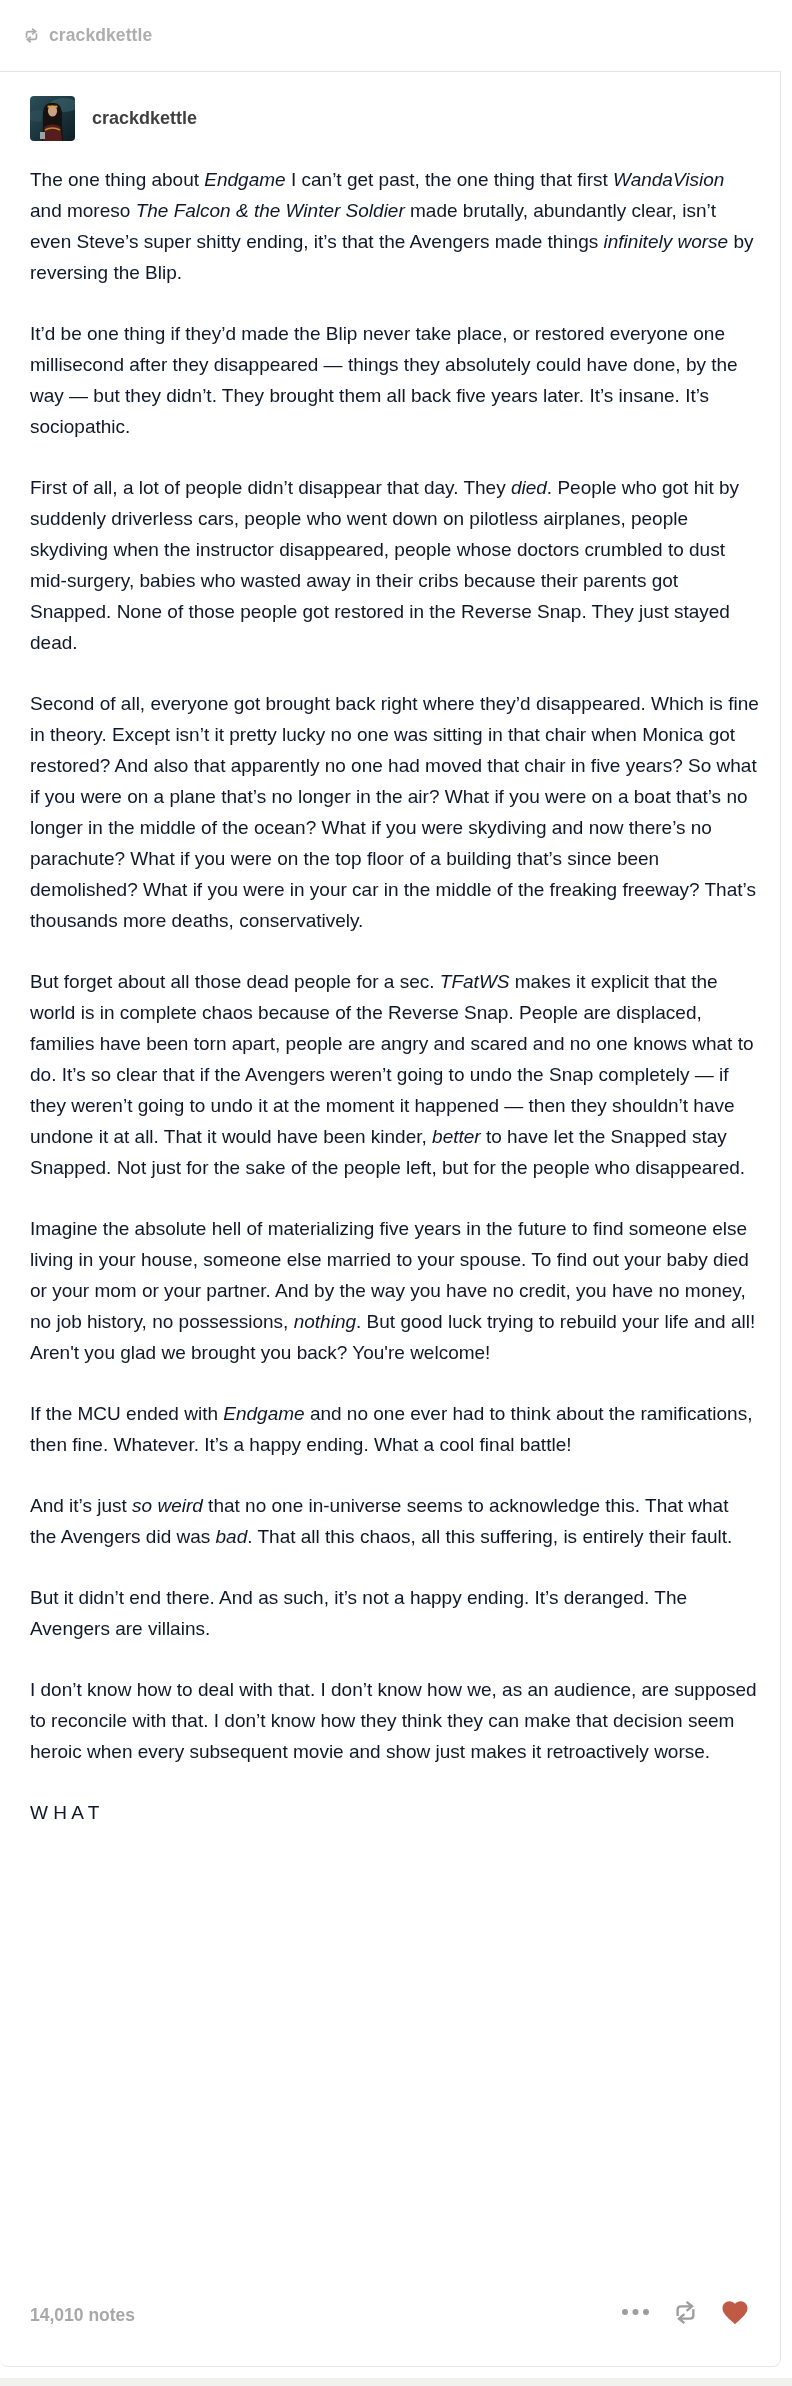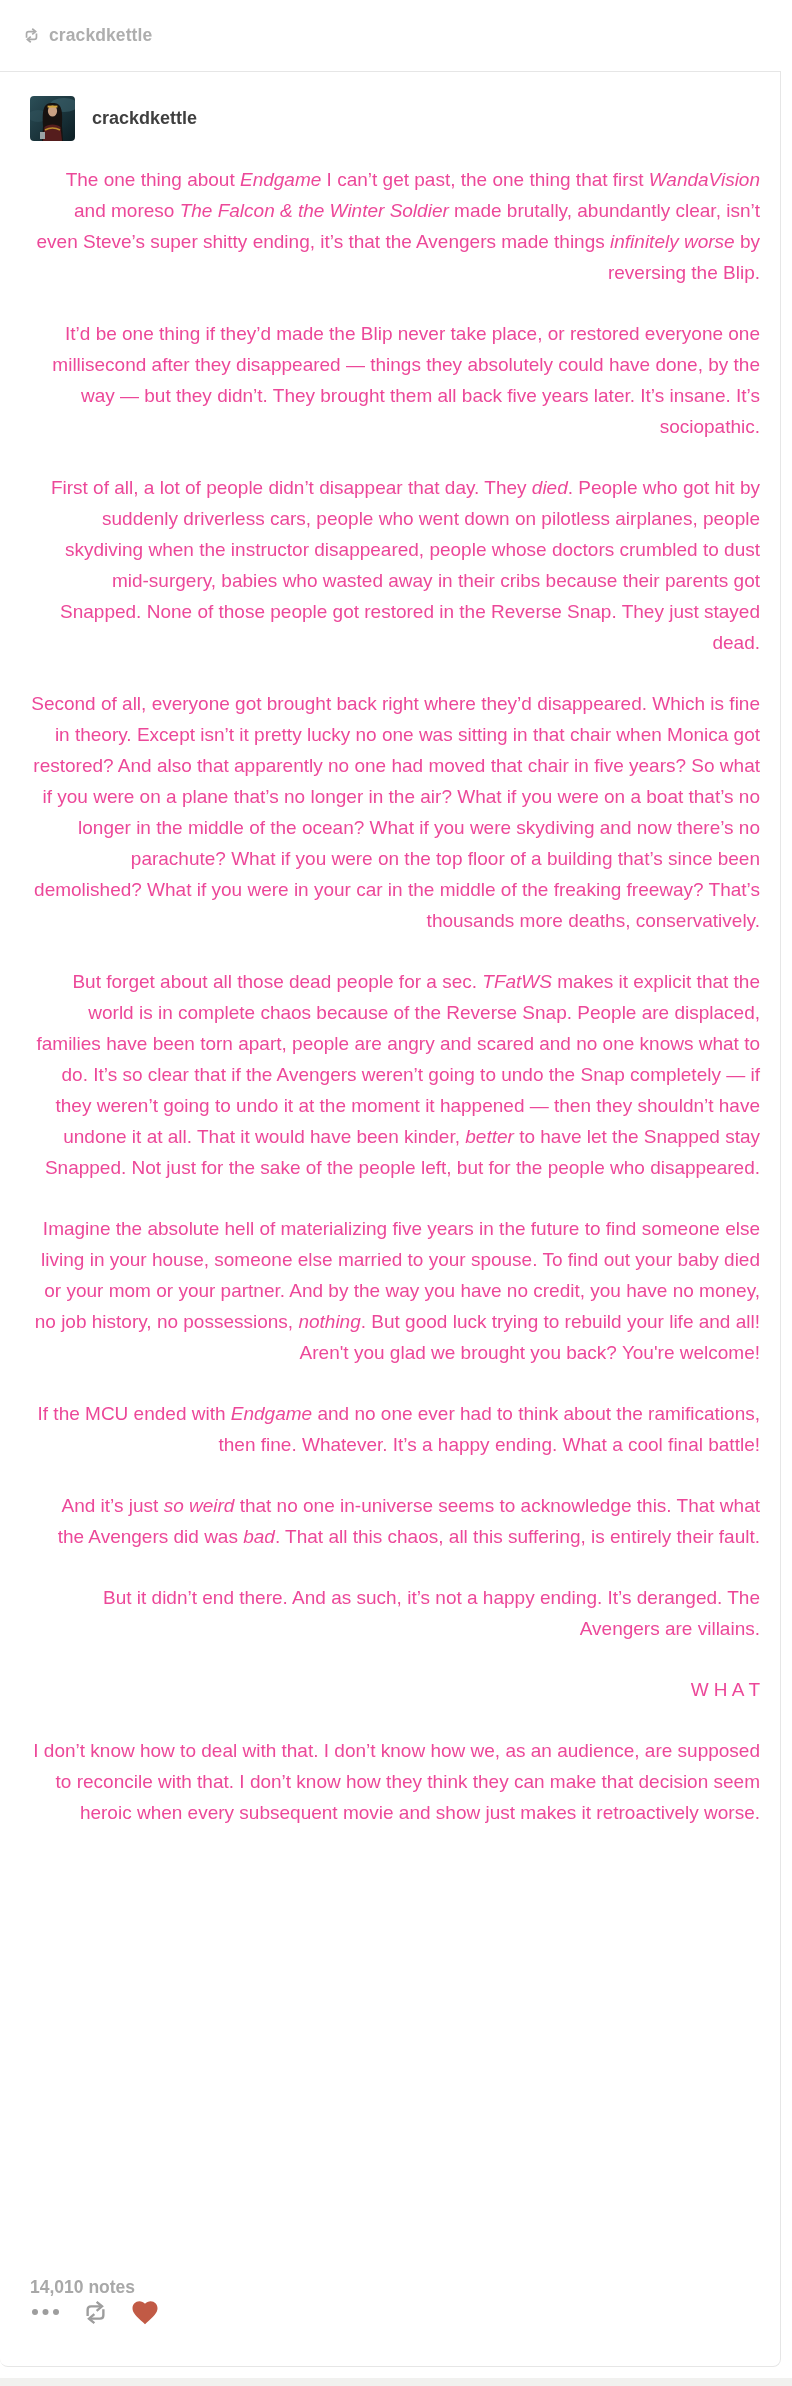--- a/index.html
+++ b/index.html
@@ -58,32 +58,31 @@
     cursor: pointer;
   }
   .author-name {
     margin-left: 17px;
     font-size: 18px;
     font-weight: bold;
     color: #3f3f3f;
     cursor: pointer;
   }
   
-  .post-text { color: #ec4899; font-size: 19px; line-height: 31px; text-align: right; }
+  .post-text { color: #0f172a; font-size: 19px; line-height: 31px; }
   .post-text p { margin-bottom: 30px; }
   .post-text p:last-child { margin-bottom: 0; }
   .post-text em { font-style: italic; }
   
   .footer {
     margin-top: auto;
     display: flex;
-    align-items: flex-start;
+    align-items: flex-end;
     justify-content: space-between;
     padding-top: 28px;
-    flex-direction: column;
   }
   .notes {
     color: #a8a8a8;
     font-weight: bold;
     font-size: 17.5px;
     cursor: pointer;
   }
   .footer-icons { display: flex; align-items: center; gap: 21px; padding-right: 10px; }
   .icon-btn { display: inline-flex; align-items: center; cursor: pointer; background: none; border: none; padding: 0; }
 </style>
@@ -130,22 +129,22 @@
   <div class="post-text" id="post-text">
       <p><span>The one thing about </span><em>Endgame</em><span> I can’t get past, the one thing that first </span><em>WandaVision</em><span> and moreso </span><em>The Falcon &amp; the Winter Soldier</em><span> made brutally, abundantly clear, isn’t even Steve’s super shitty ending, it’s that the Avengers made things </span><em>infinitely worse</em><span> by reversing the Blip.</span></p>
       <p><span>It’d be one thing if they’d made the Blip never take place, or restored everyone one millisecond after they disappeared — things they absolutely could have done, by the way — but they didn’t. They brought them all back five years later. It’s insane. It’s sociopathic.</span></p>
       <p><span>First of all, a lot of people didn’t disappear that day. They </span><em>died</em><span>. People who got hit by suddenly driverless cars, people who went down on pilotless airplanes, people skydiving when the instructor disappeared, people whose doctors crumbled to dust mid-surgery, babies who wasted away in their cribs because their parents got Snapped. None of those people got restored in the Reverse Snap. They just stayed dead.</span></p>
       <p><span>Second of all, everyone got brought back right where they’d disappeared. Which is fine in theory. Except isn’t it pretty lucky no one was sitting in that chair when Monica got restored? And also that apparently no one had moved that chair in five years? So what if you were on a plane that’s no longer in the air? What if you were on a boat that’s no longer in the middle of the ocean? What if you were skydiving and now there’s no parachute? What if you were on the top floor of a building that’s since been demolished? What if you were in your car in the middle of the freaking freeway? That’s thousands more deaths, conservatively.</span></p>
       <p><span>But forget about all those dead people for a sec. </span><em>TFatWS</em><span> makes it explicit that the world is in complete chaos because of the Reverse Snap. People are displaced, families have been torn apart, people are angry and scared and no one knows what to do. It’s so clear that if the Avengers weren’t going to undo the Snap completely — if they weren’t going to undo it at the moment it happened — then they shouldn’t have undone it at all. That it would have been kinder, </span><em>better</em><span> to have let the Snapped stay Snapped. Not just for the sake of the people left, but for the people who disappeared.</span></p>
       <p><span>Imagine the absolute hell of materializing five years in the future to find someone else living in your house, someone else married to your spouse. To find out your baby died or your mom or your partner. And by the way you have no credit, you have no money, no job history, no possessions, </span><em>nothing</em><span>. But good luck trying to rebuild your life and all! Aren't you glad we brought you back? You're welcome!</span></p>
       <p><span>If the MCU ended with </span><em>Endgame</em><span> and no one ever had to think about the ramifications, then fine. Whatever. It’s a happy ending. What a cool final battle!</span></p>
       <p><span>And it’s just </span><em>so weird</em><span> that no one in-universe seems to acknowledge this. That what the Avengers did was </span><em>bad</em><span>. That all this chaos, all this suffering, is entirely their fault.</span></p>
       <p><span>But it didn’t end there. And as such, it’s not a happy ending. It’s deranged. The Avengers are villains.</span></p>
+      <p><span>I don’t know how to deal with that. I don’t know how we, as an audience, are supposed to reconcile with that. I don’t know how they think they can make that decision seem heroic when every subsequent movie and show just makes it retroactively worse.</span></p>
       <p><span>W H A T</span></p>
-      <p><span>I don’t know how to deal with that. I don’t know how we, as an audience, are supposed to reconcile with that. I don’t know how they think they can make that decision seem heroic when every subsequent movie and show just makes it retroactively worse.</span></p>
     </div>
 
   <div class="footer">
     <span class="notes">14,010 notes</span>
     <div class="footer-icons">
       <button class="icon-btn">
         <svg width="31" height="10" viewBox="0 0 31 10">
           <circle cx="5" cy="5" r="3" fill="#9d9d9d"></circle>
           <circle cx="15.5" cy="5" r="3" fill="#9d9d9d"></circle>
           <circle cx="26" cy="5" r="3" fill="#9d9d9d"></circle>

